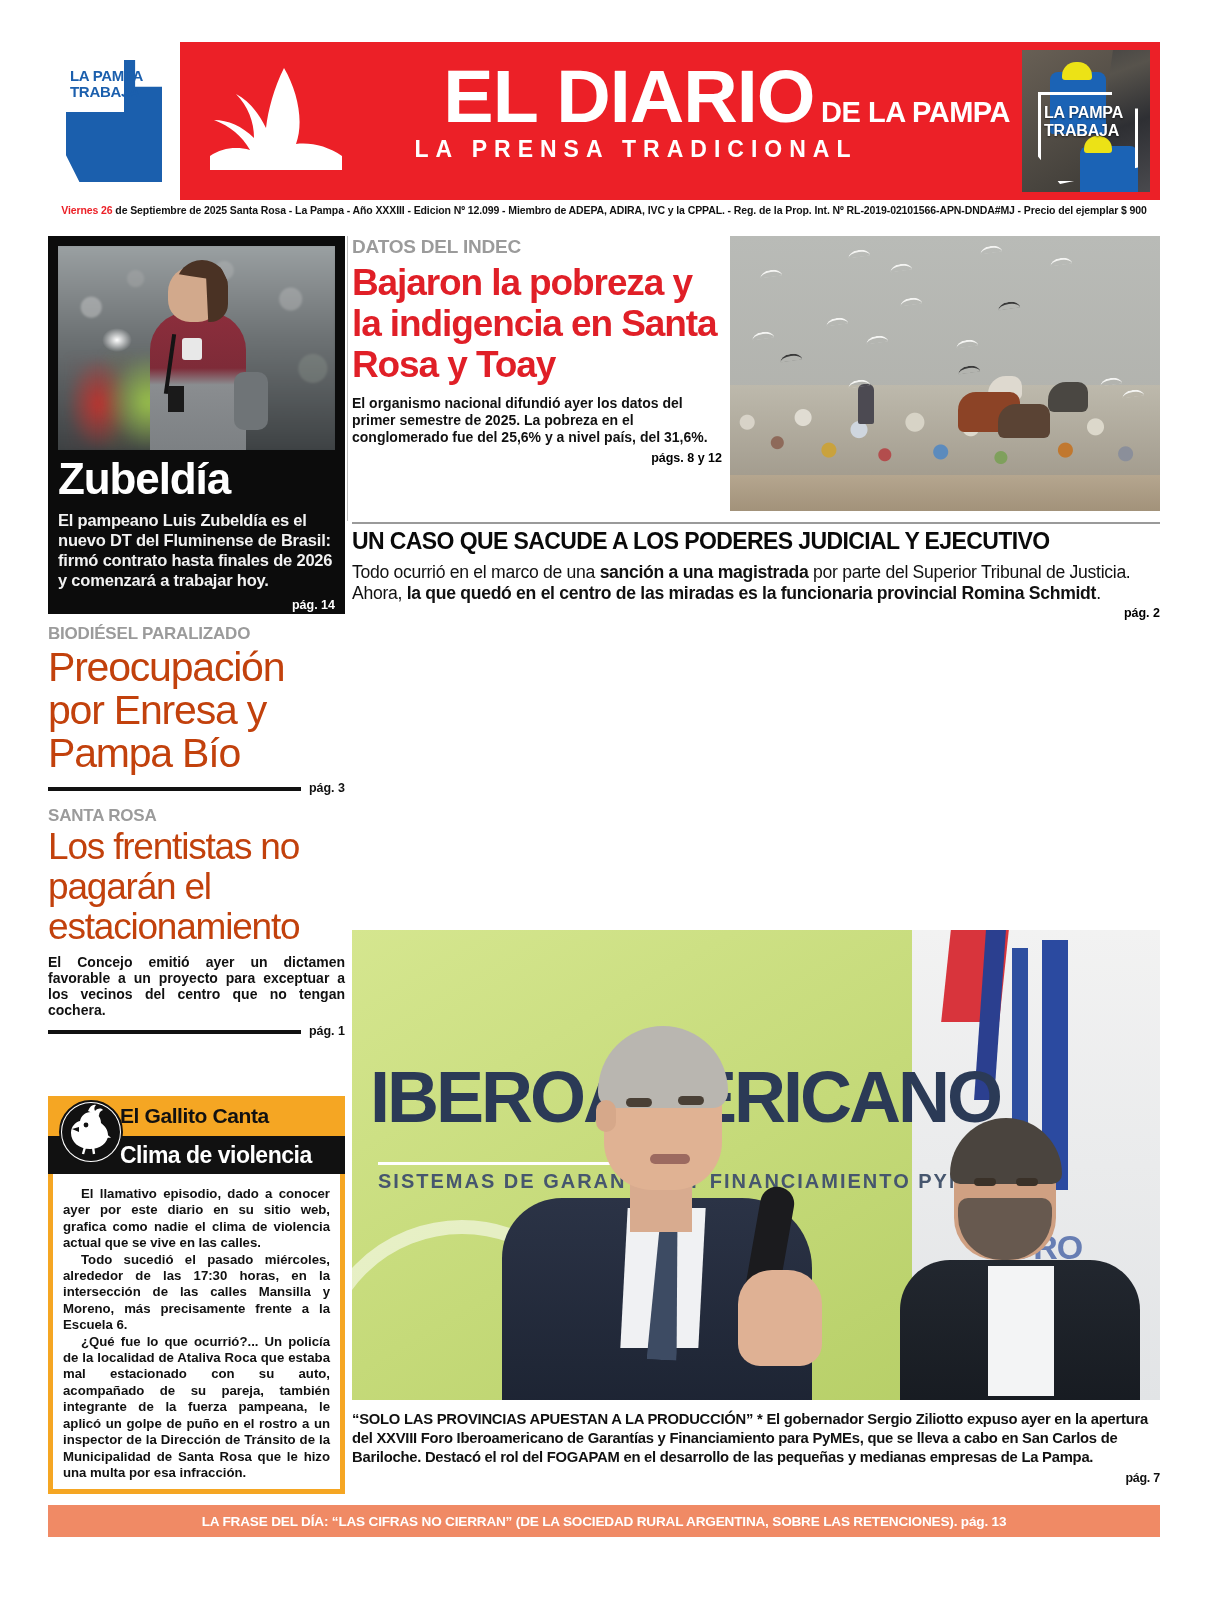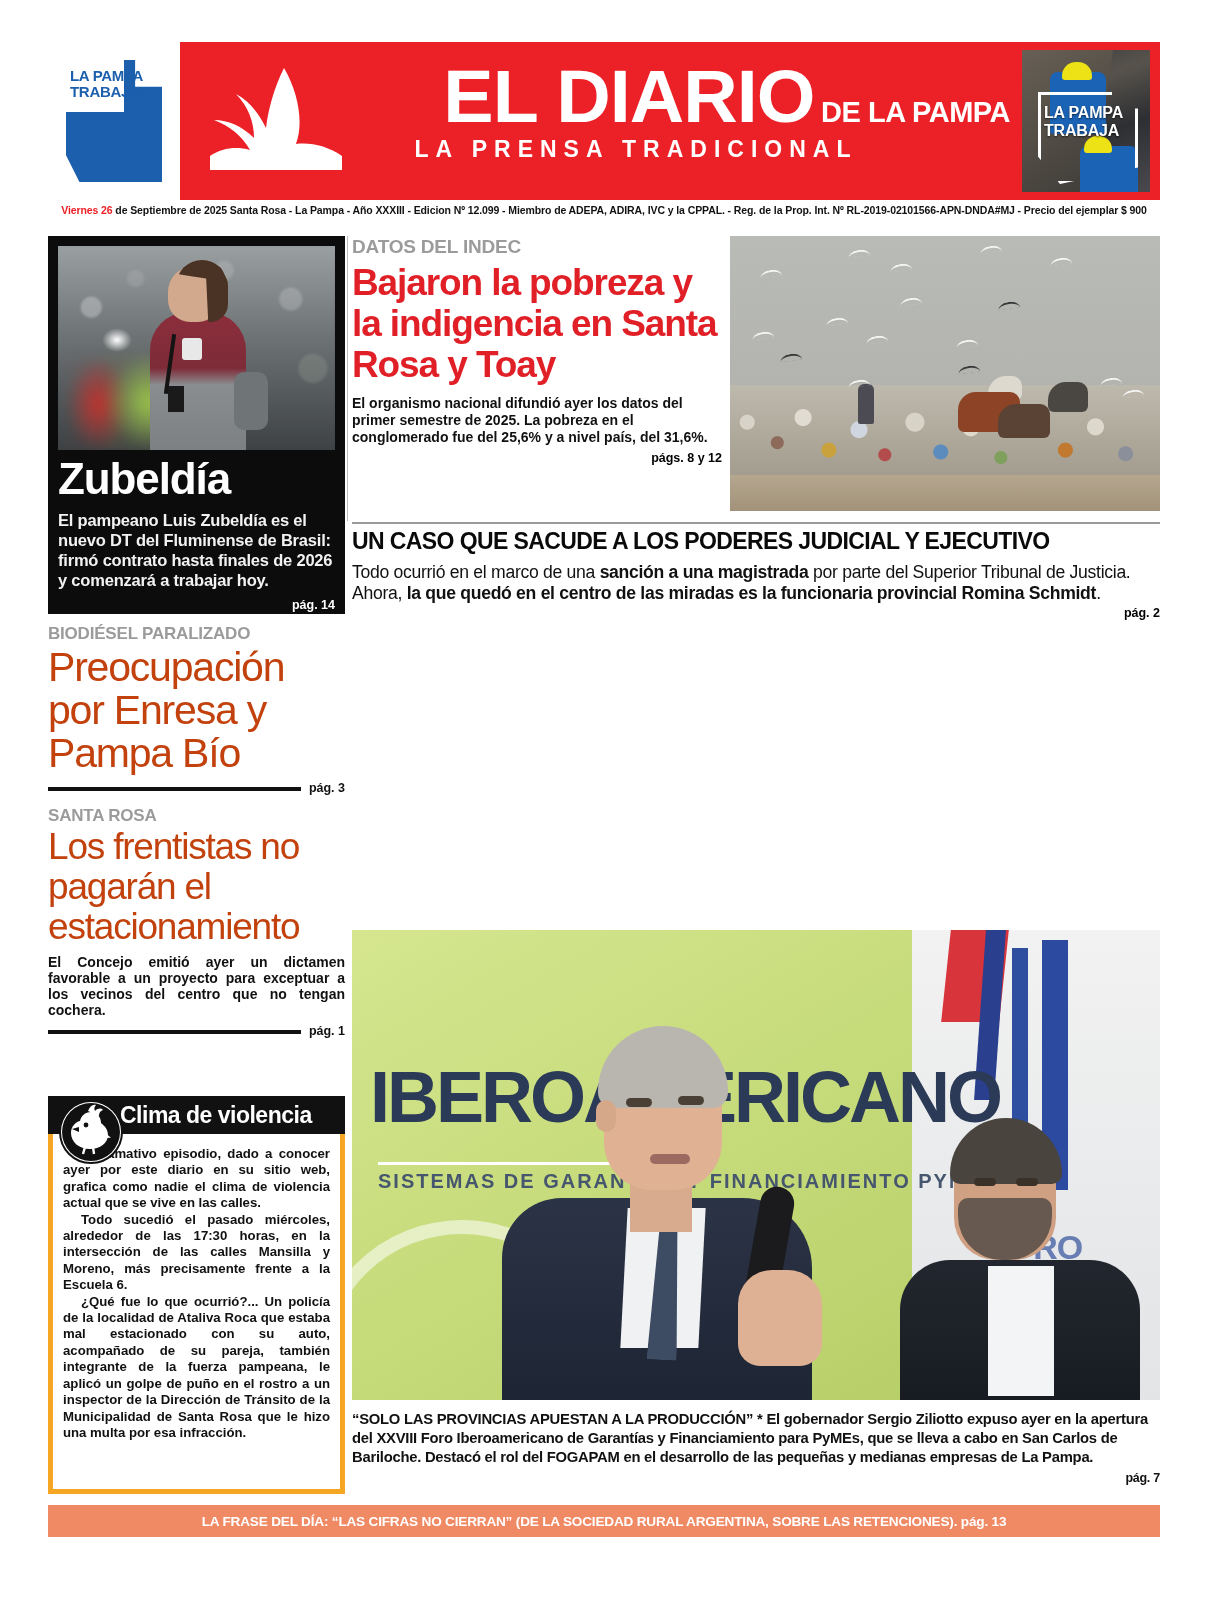--- a/index.html
+++ b/index.html
@@ -676,20 +676,23 @@
       <div class="rooster">
         <svg width="60" height="60" viewBox="0 0 60 60" aria-hidden="true">
           <circle cx="30" cy="30" r="29" fill="#111"></circle>
           <path d="M30 10 c-6 0 -10 4 -11 9 c-5 1 -9 6 -9 12 c0 9 8 16 19 16 c10 0 18 -6 18 -14 c0 -5 -3 -9 -7 -12 c0 -6 -4 -11 -10 -11 z" fill="#ffffff"></path>
           <path d="M27 9 c2 -5 5 -7 8 -6 c-2 2 -2 4 -1 6 c3 -3 6 -3 8 -1 c-3 1 -4 3 -4 6 z" fill="#ffffff"></path>
           <circle cx="25" cy="23" r="2.4" fill="#111"></circle>
           <path d="M18 25 l-7 2 l7 3 z" fill="#111"></path>
           <path d="M38 34 c5 -3 9 -2 12 2 c-4 -1 -7 0 -9 3 z" fill="#ffffff"></path>
           <path d="M24 45 l-2 7 M32 45 l1 7" stroke="#ffffff" stroke-width="2.4" fill="none"></path>
         </svg>
+      </div>
+      <div class="gallito-head">
+        <div class="title">El Gallito Canta</div>
       </div>
       <div class="gallito-sub">
         <div class="title">Clima de violencia</div>
       </div>
       <div class="gallito-body">
         <p>El llamativo episodio, dado a conocer ayer por este diario en su sitio web, grafica como nadie el clima de violencia actual que se vive en las calles.</p>
         <p>Todo sucedió el pasado miércoles, alrededor de las 17:30 horas, en la intersección de las calles Mansilla y Moreno, más precisamente frente a la Escuela 6.</p>
         <p>¿Qué fue lo que ocurrió?... Un policía de la localidad de Ataliva Roca que estaba mal estacionado con su auto, acompañado de su pareja, también integrante de la fuerza pampeana, le aplicó un golpe de puño en el rostro a un inspector de la Dirección de Tránsito de la Municipalidad de Santa Rosa que le hizo una multa por esa infracción.</p>
       </div>
     </div>

